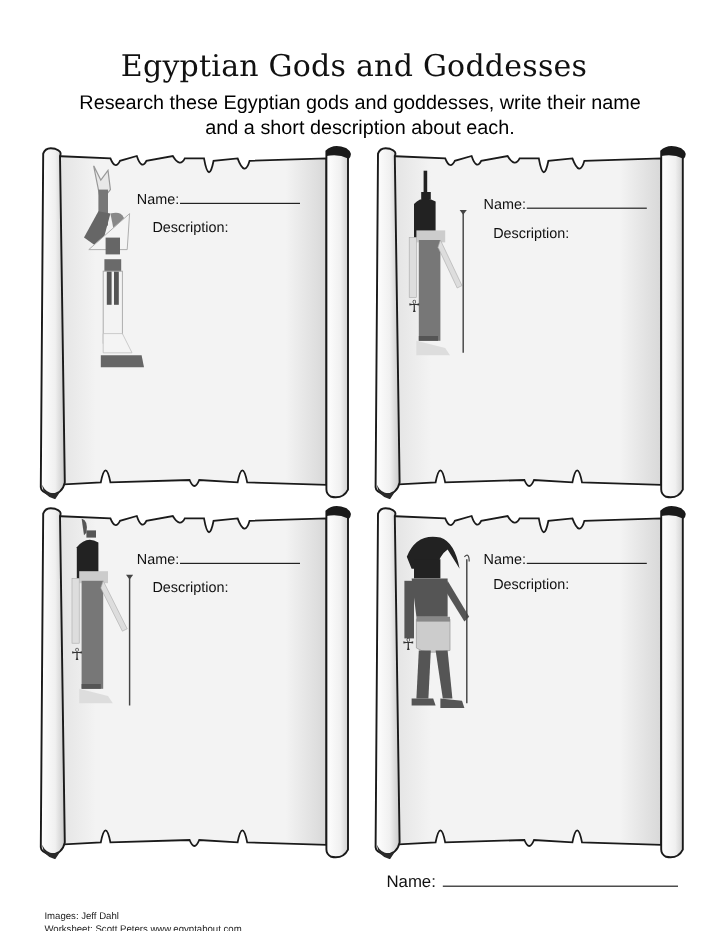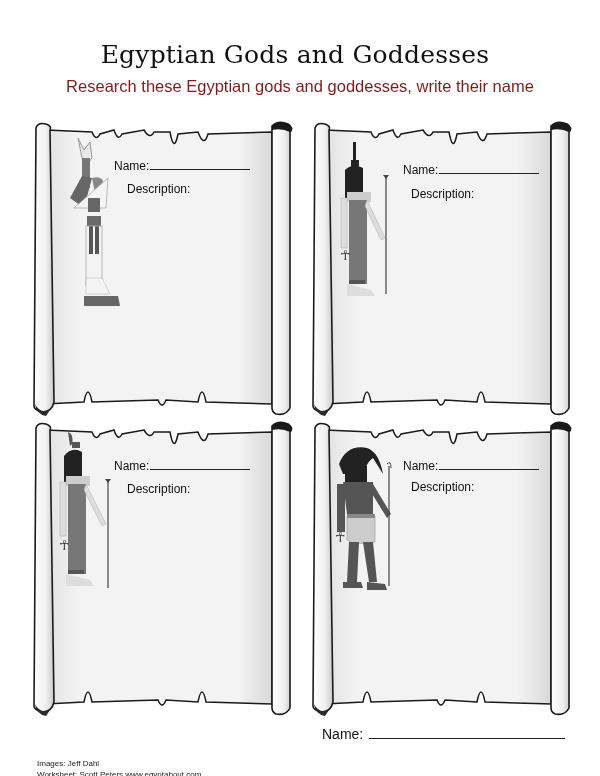--- a/index.html
+++ b/index.html
@@ -1,34 +1,35 @@
 <!DOCTYPE html>
 <html><head>
 <meta charset="utf-8">
 <style>
   html, body { margin:0; padding:0; background:#fff; }
   body { width:600px; height:776px; position:relative; overflow:hidden; font-family:"DejaVu Sans", sans-serif; color:#111; }
   .title { position:absolute; top:40px; left:0; width:590px; text-align:center; font-family:"DejaVu Serif", serif; font-size:25px; color:#111; letter-spacing:0.2px; }
-  .subtitle { position:absolute; top:76px; left:0; width:600px; text-align:center; font-family:"Liberation Sans", sans-serif; font-size:16.5px; line-height:21px; color:#7f1d1d; }
+  .subtitle { position:absolute; top:76px; left:0; width:600px; text-align:center; font-family:"Liberation Sans", sans-serif; font-size:16.5px; line-height:21px; color:#000000; }
   .scroll { position:absolute; width:262px; height:296px; }
   .scroll svg { position:absolute; left:0; top:0; }
   .name-label { position:absolute; font-family:"Liberation Sans", sans-serif; font-size:12px; color:#111; white-space:nowrap; }
   .name-line { display:inline-block; border-bottom:1px solid #222; width:100px; height:11px; vertical-align:baseline; margin-left:1px; }
   .desc-label { position:absolute; font-family:"Liberation Sans", sans-serif; font-size:12px; color:#111;text-align:center; }
   .figure { position:absolute; }
   .credits { position:absolute; left:37px; top:758px; font-family:"Liberation Sans", sans-serif; font-size:8px; line-height:11px; color:#222; }
   .footer-name { position:absolute; left:322px; top:724px; font-family:"Liberation Sans", sans-serif; font-size:14px; color:#111; white-space:nowrap; }
   .footer-line { display:inline-block; width:196px; border-bottom:1px solid #222; height:14px; margin-left:6px; vertical-align:baseline; }
 </style>
 </head>
 <body>
 
 <div class="title">Egyptian Gods and Goddesses</div>
 <div class="subtitle">
   <div>Research these Egyptian gods and goddesses, write their name</div>
+  <div>and a short description about each.</div>
 </div>
 
 <svg width="0" height="0" style="position:absolute">
   <defs>
     <linearGradient id="paperGrad" x1="0" x2="1" y1="0" y2="0">
       <stop offset="0" stop-color="#e2e2e2"></stop>
       <stop offset="0.15" stop-color="#f3f3f3"></stop>
       <stop offset="0.85" stop-color="#f3f3f3"></stop>
       <stop offset="1" stop-color="#d8d8d8"></stop>
     </linearGradient>

